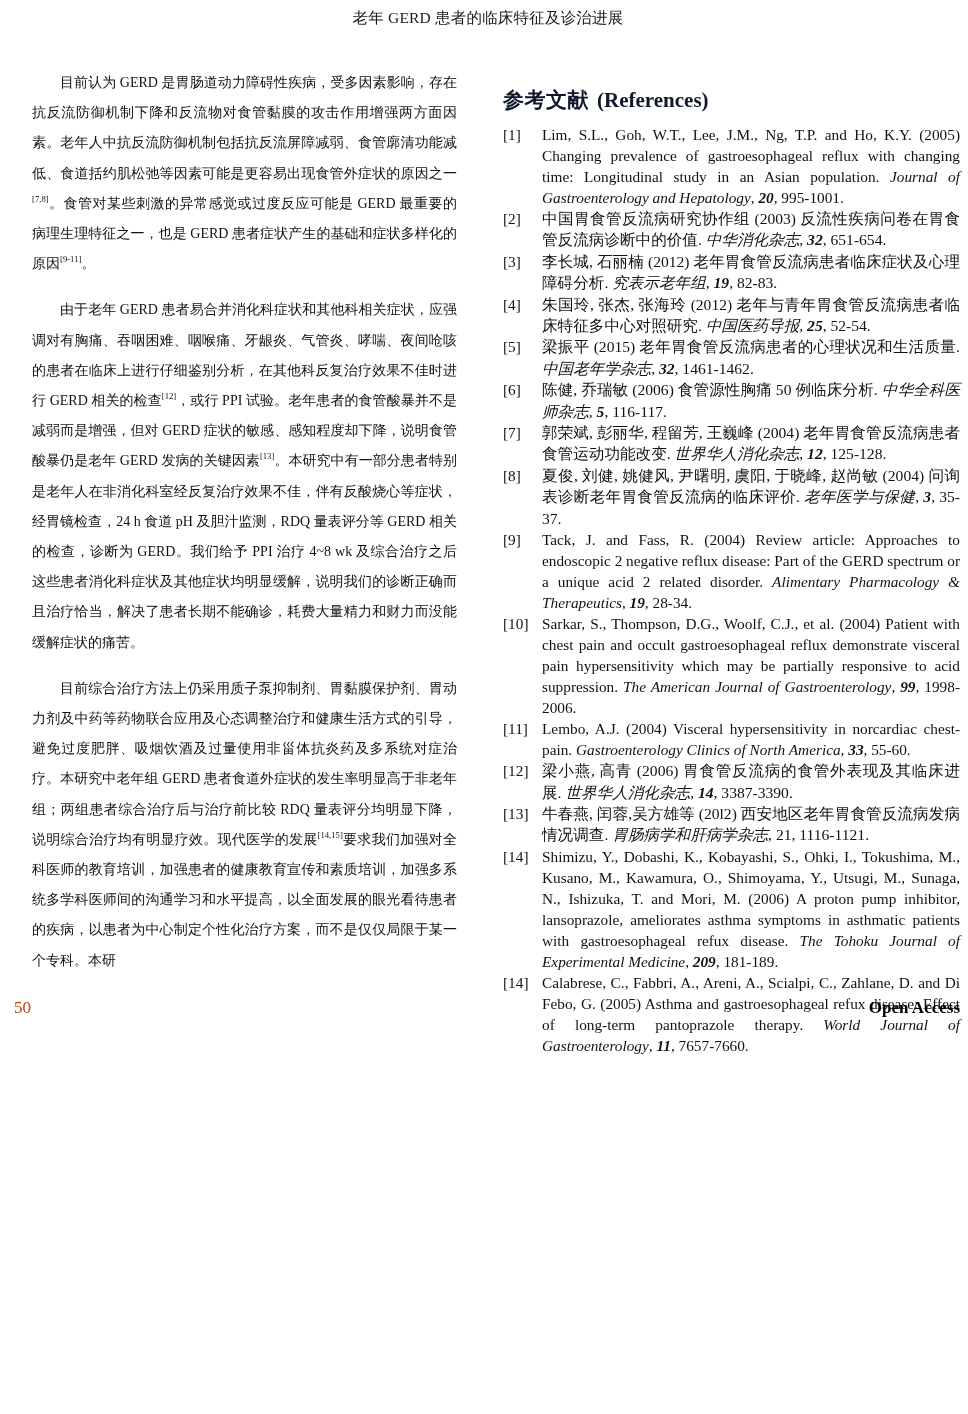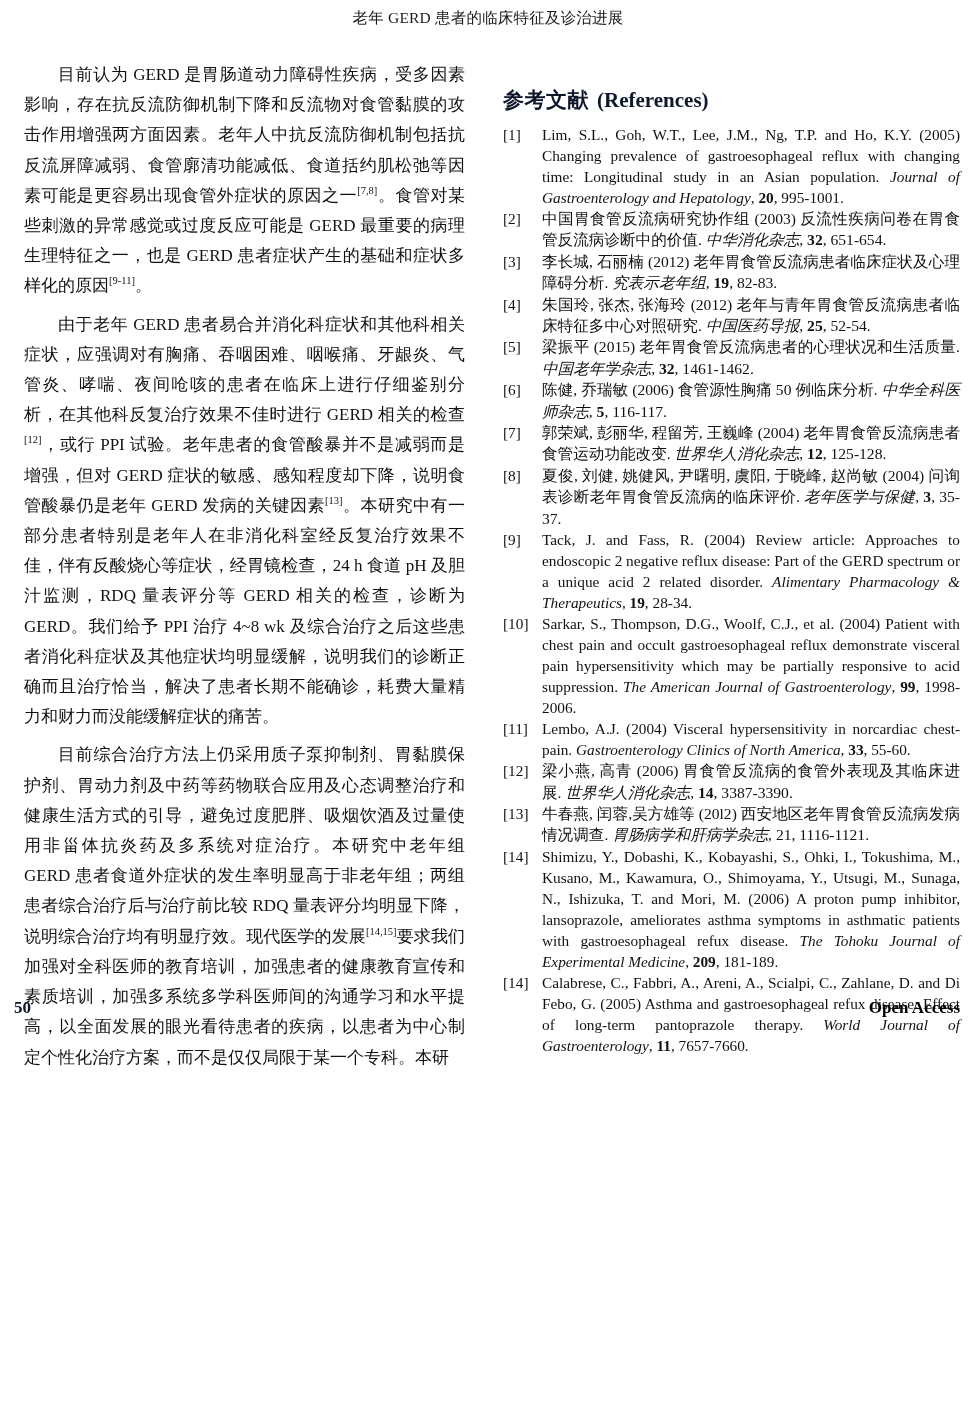--- a/index.html
+++ b/index.html
@@ -42,26 +42,26 @@
     top: 52px;
     width: 944px;
     display: flex;
     gap: 30px;
   }
   .col {
     width: 457px;
   }
 
   .bodytext {
-    font-size: 17px;
+    font-size: 14px;
     line-height: 30.2px;
     text-align: justify;
     text-justify: inter-character;
     color: #111;
-    margin: 8px;
+    margin: 16px;
   }
   .bodytext + .bodytext {
     margin-top: 0;
   }
   .indent {
     text-indent: 2em;
   }
   sup {
     font-size: 0.62em;
     vertical-align: super;
@@ -102,30 +102,29 @@
     text-align: left;
     font-size: 15.3px;
     line-height: 21.0px;
   }
   .refitem.cn-ref {
     font-size: 15.6px;
     line-height: 21.4px;
     text-align: justify;
   }
   i, .it { font-style: italic; }
-  b, .bd { font-weight: bold; }
+  b, .bd { font-weight: bold; font-style: italic; }
 
   
   .footer-left {
     position: absolute;
     left: 10px;
     bottom: 24px;
     font-size: 17px;
-    color: #0f172a;
-    font-weight: bold;
+    color: #c2410c;
   }
   .footer-right {
     position: absolute;
     right: 12px;
     bottom: 24px;
     font-size: 17px;
     color: #000;
     font-weight: bold;
   }
 </style>

